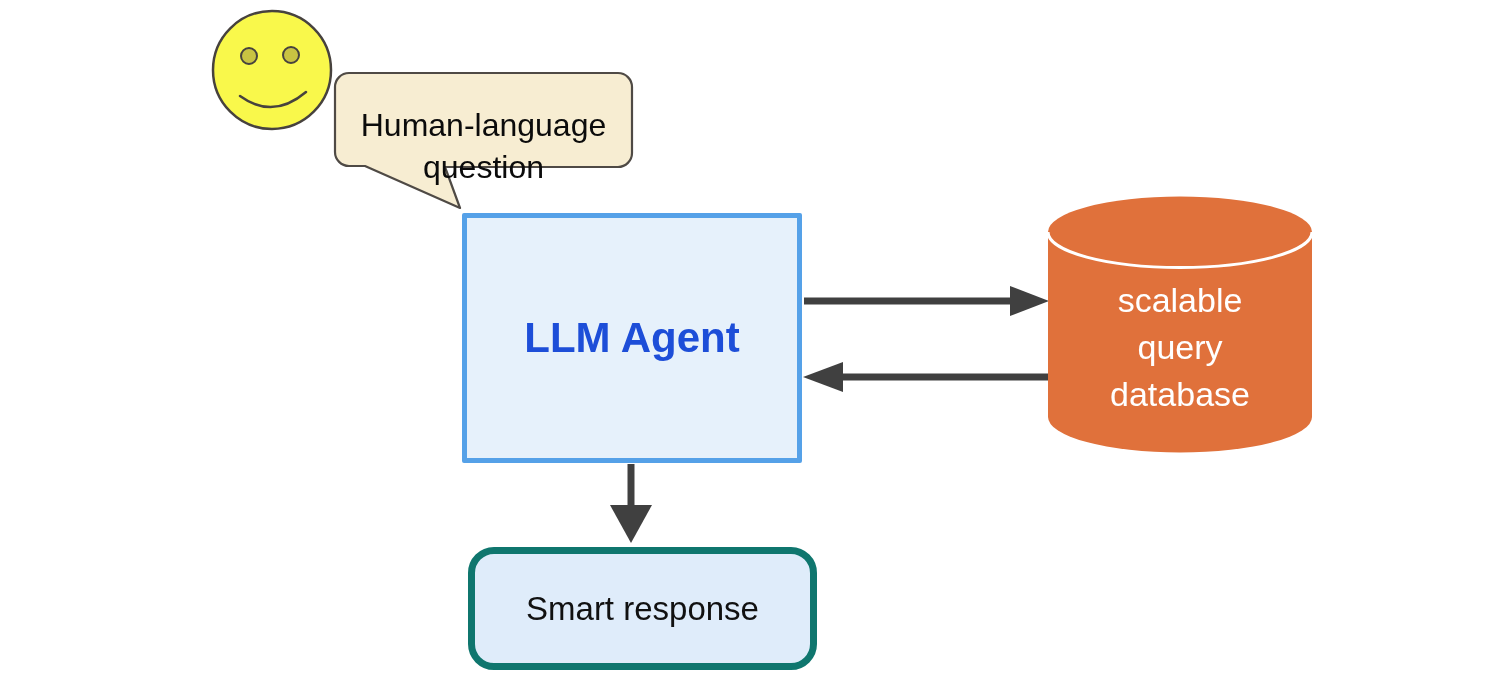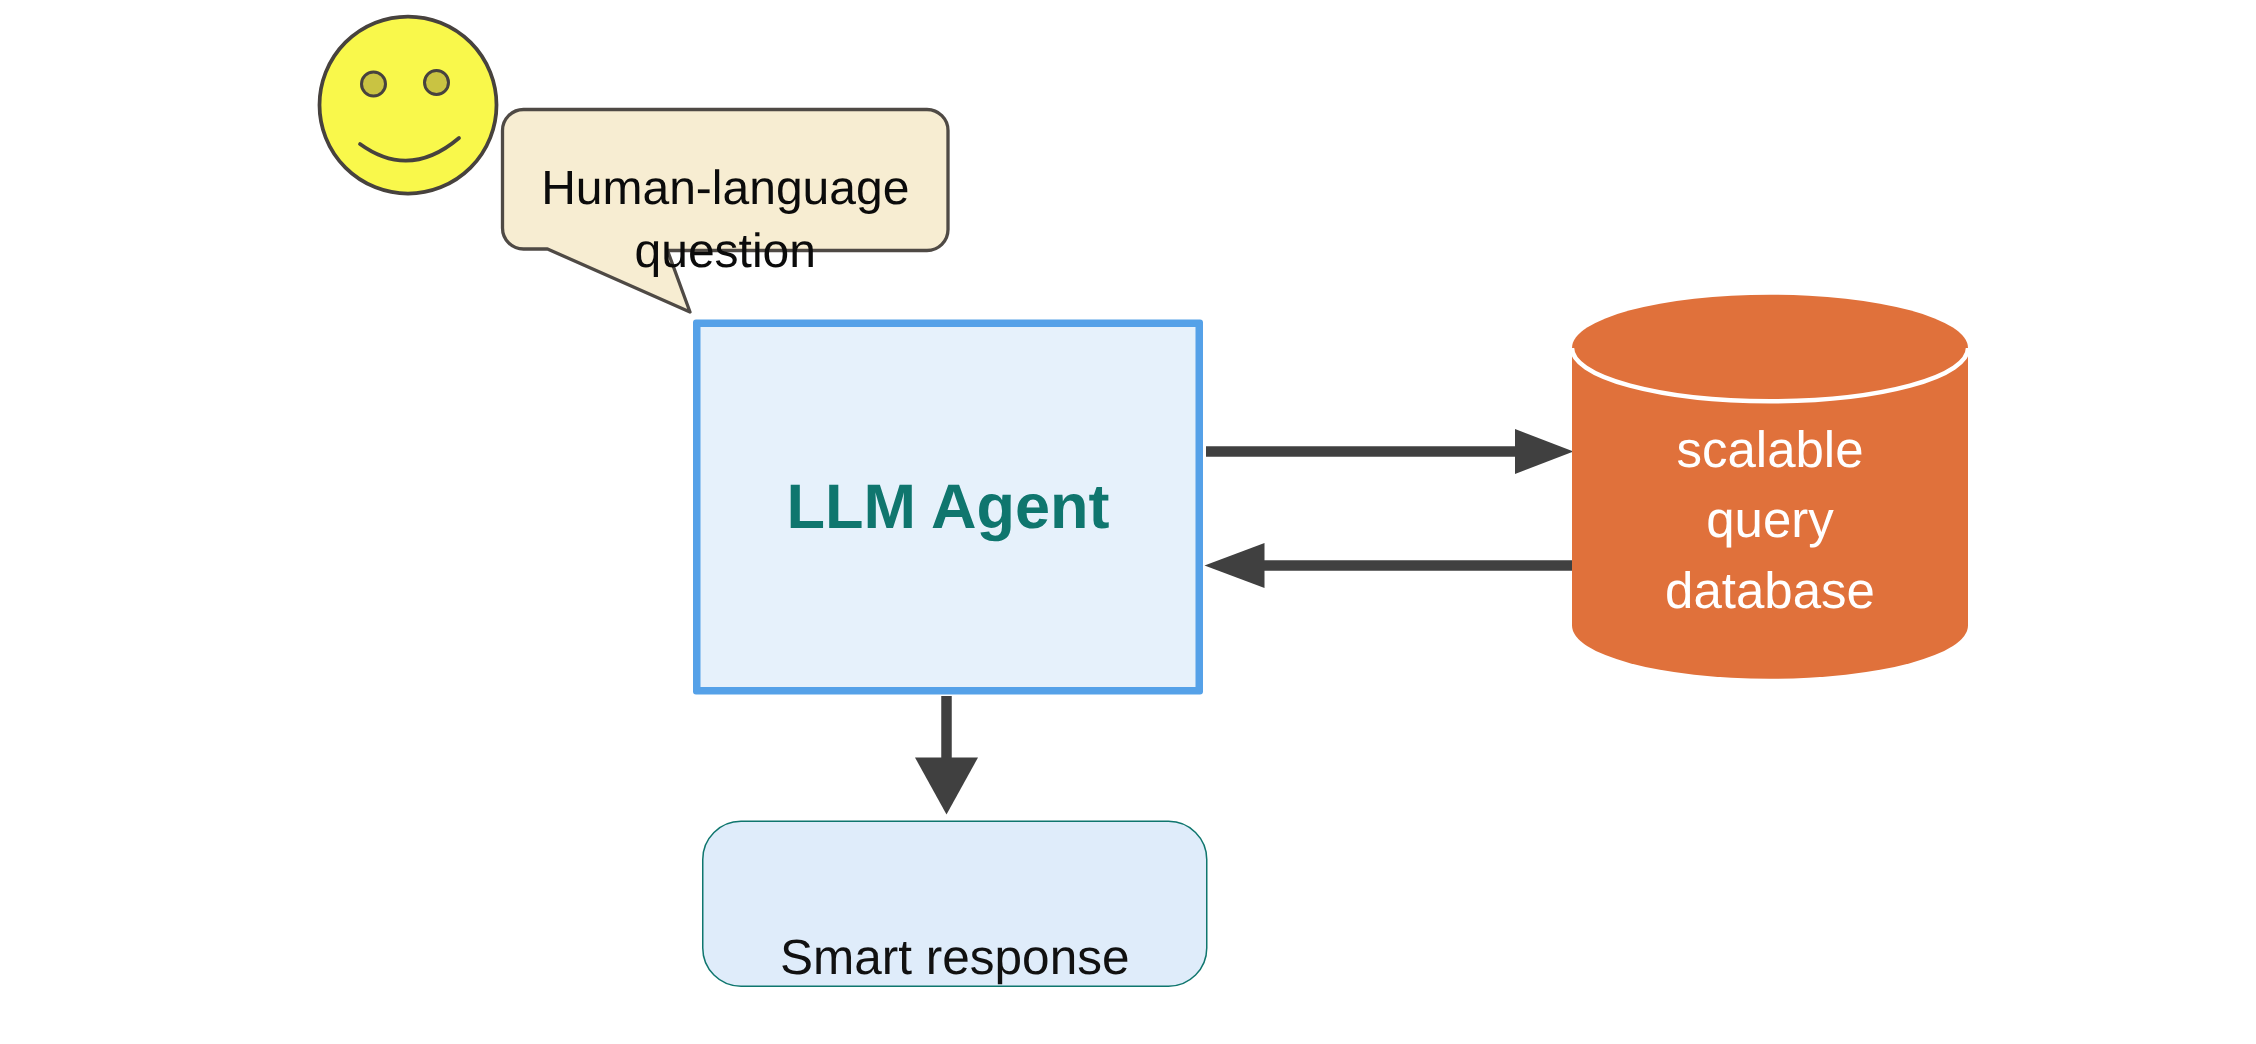--- a/index.html
+++ b/index.html
@@ -34,21 +34,21 @@
     font-size: 32px; line-height: 42px; color: #0B0B0B; margin-top: 26px;
   }
 
   
   #llm-box {
     left: 462px; top: 213px; width: 330px; height: 240px;
     background: #E6F1FB;
     border: 5px solid #55A1E8;
     border-radius: 2px;
     display: flex; align-items: center; justify-content: center;
-    font-size: 42px; font-weight: bold; color: #0f766e;
+    font-size: 42px; font-weight: bold; color: #1d4ed8;
   }
 
   
   .arrow-line { stroke: #404040; stroke-width: 7; }
   .arrow-head { fill: #404040; }
 
   
   #query-label {
     left: 820px; top: 211px; width: 195px;
     font-size: 32px; line-height: 40px; color: #0B0B0B;
@@ -61,23 +61,23 @@
   #db-label {
     left: 1095px; top: 277px; width: 170px;
     text-align: center;
     font-size: 34px; line-height: 47px; color: #ffffff;
   }
 
   
   #smart-box {
     left: 468px; top: 547px; width: 335px; height: 109px;
     background: #DFECFA;
-    border: 1px solid #0f766e;
+    border: 7px solid #0f766e;
     border-radius: 26px;
-    display: flex; align-items: flex-end; justify-content: center;
+    display: flex; align-items: center; justify-content: center;
     font-size: 33px; color: #111111;
   }
 </style>
 </head>
 <body>
 
 <div id="canvas">
 
   <svg id="shape-layer" width="1504" height="696" viewBox="0 0 1504 696">
 

